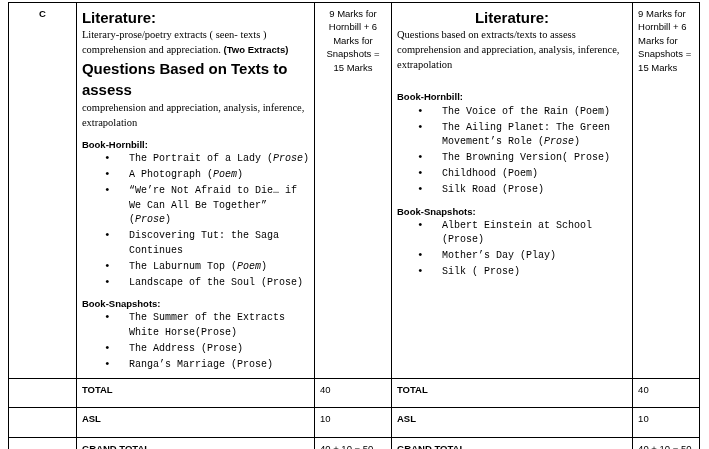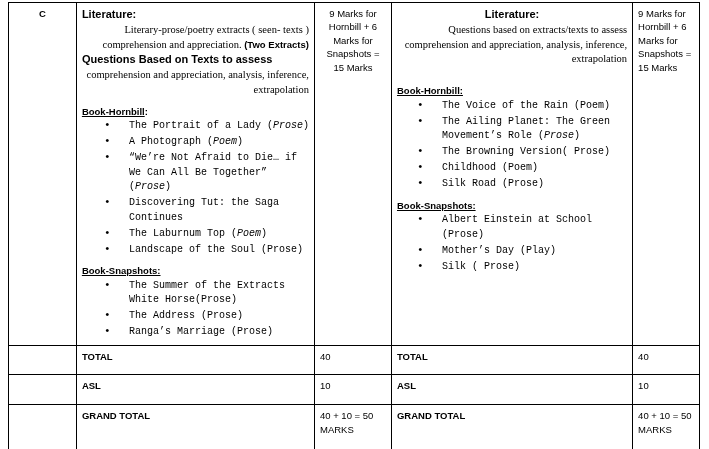--- a/index.html
+++ b/index.html
@@ -54,44 +54,43 @@
     font-size: 9.5px;
     line-height: 1.62;
   }
   .marks-center { text-align: center; }
   .marks-left   { text-align: left; }
 
   
   .hd {
     font-family: "Liberation Sans", sans-serif;
     font-weight: bold;
-    font-size: 11px;
+    font-size: 15px;
   }
   .hd-center { display: block; text-align: center; }
   .serif {
     font-family: "Liberation Serif", serif;
     font-size: 10.5px;
   }
   .bold-sans {
     font-family: "Liberation Sans", sans-serif;
     font-weight: bold;
   }
   .body-block {
     margin: 0;
     padding: 0;
-    text-align: right;
   }
   .book-head {
     font-family: "Liberation Sans", sans-serif;
     font-weight: bold;
     font-size: 9.5px;
     margin-top: 7px;
     margin-bottom: 1px;
   }
-  .book-head .u { text-decoration: underline; }
+  .book-head .u { }
   ul.booklist {
     list-style: none;
     margin: 0 0 0 0;
     padding: 0;
   }
   ul.booklist li {
     position: relative;
     padding-left: 47px;
     margin: 0 0 1.5px 0;
     font-family: Liberation Mono, monospace;

